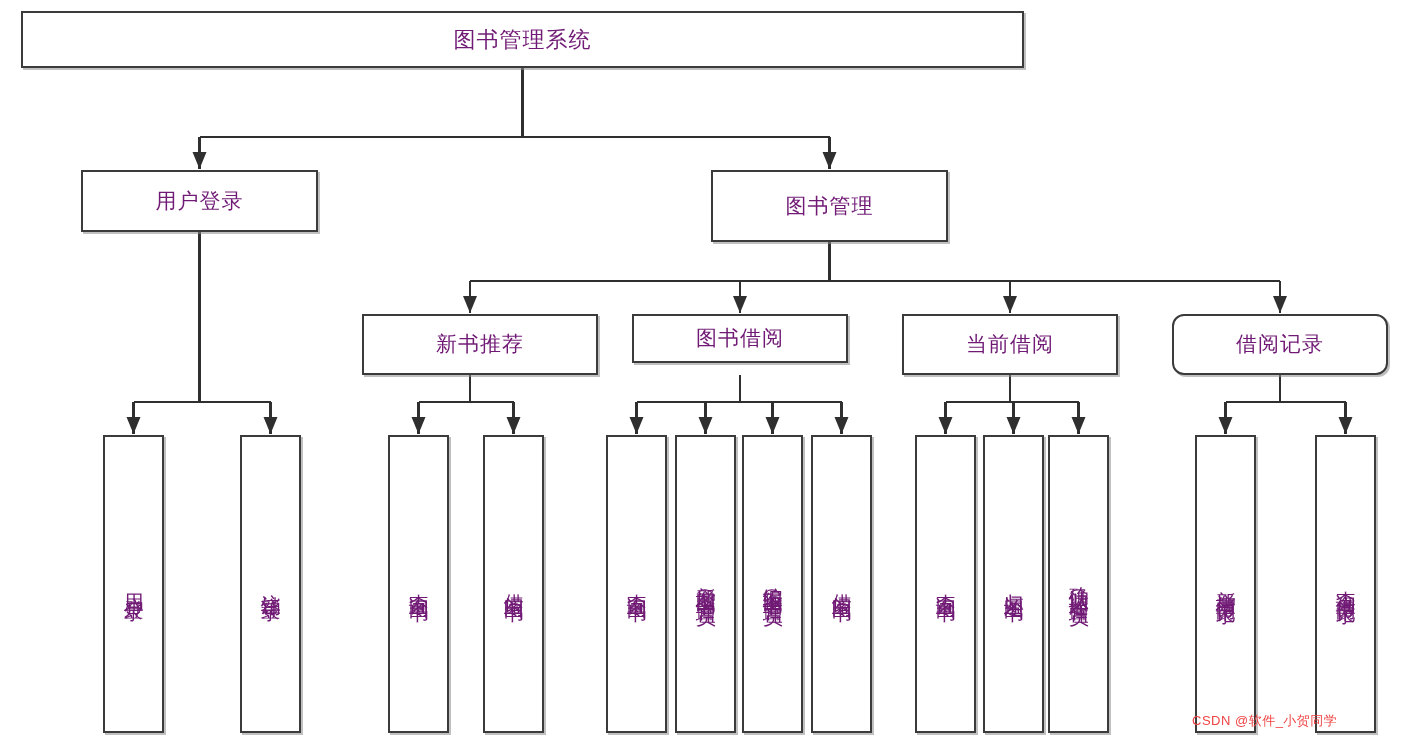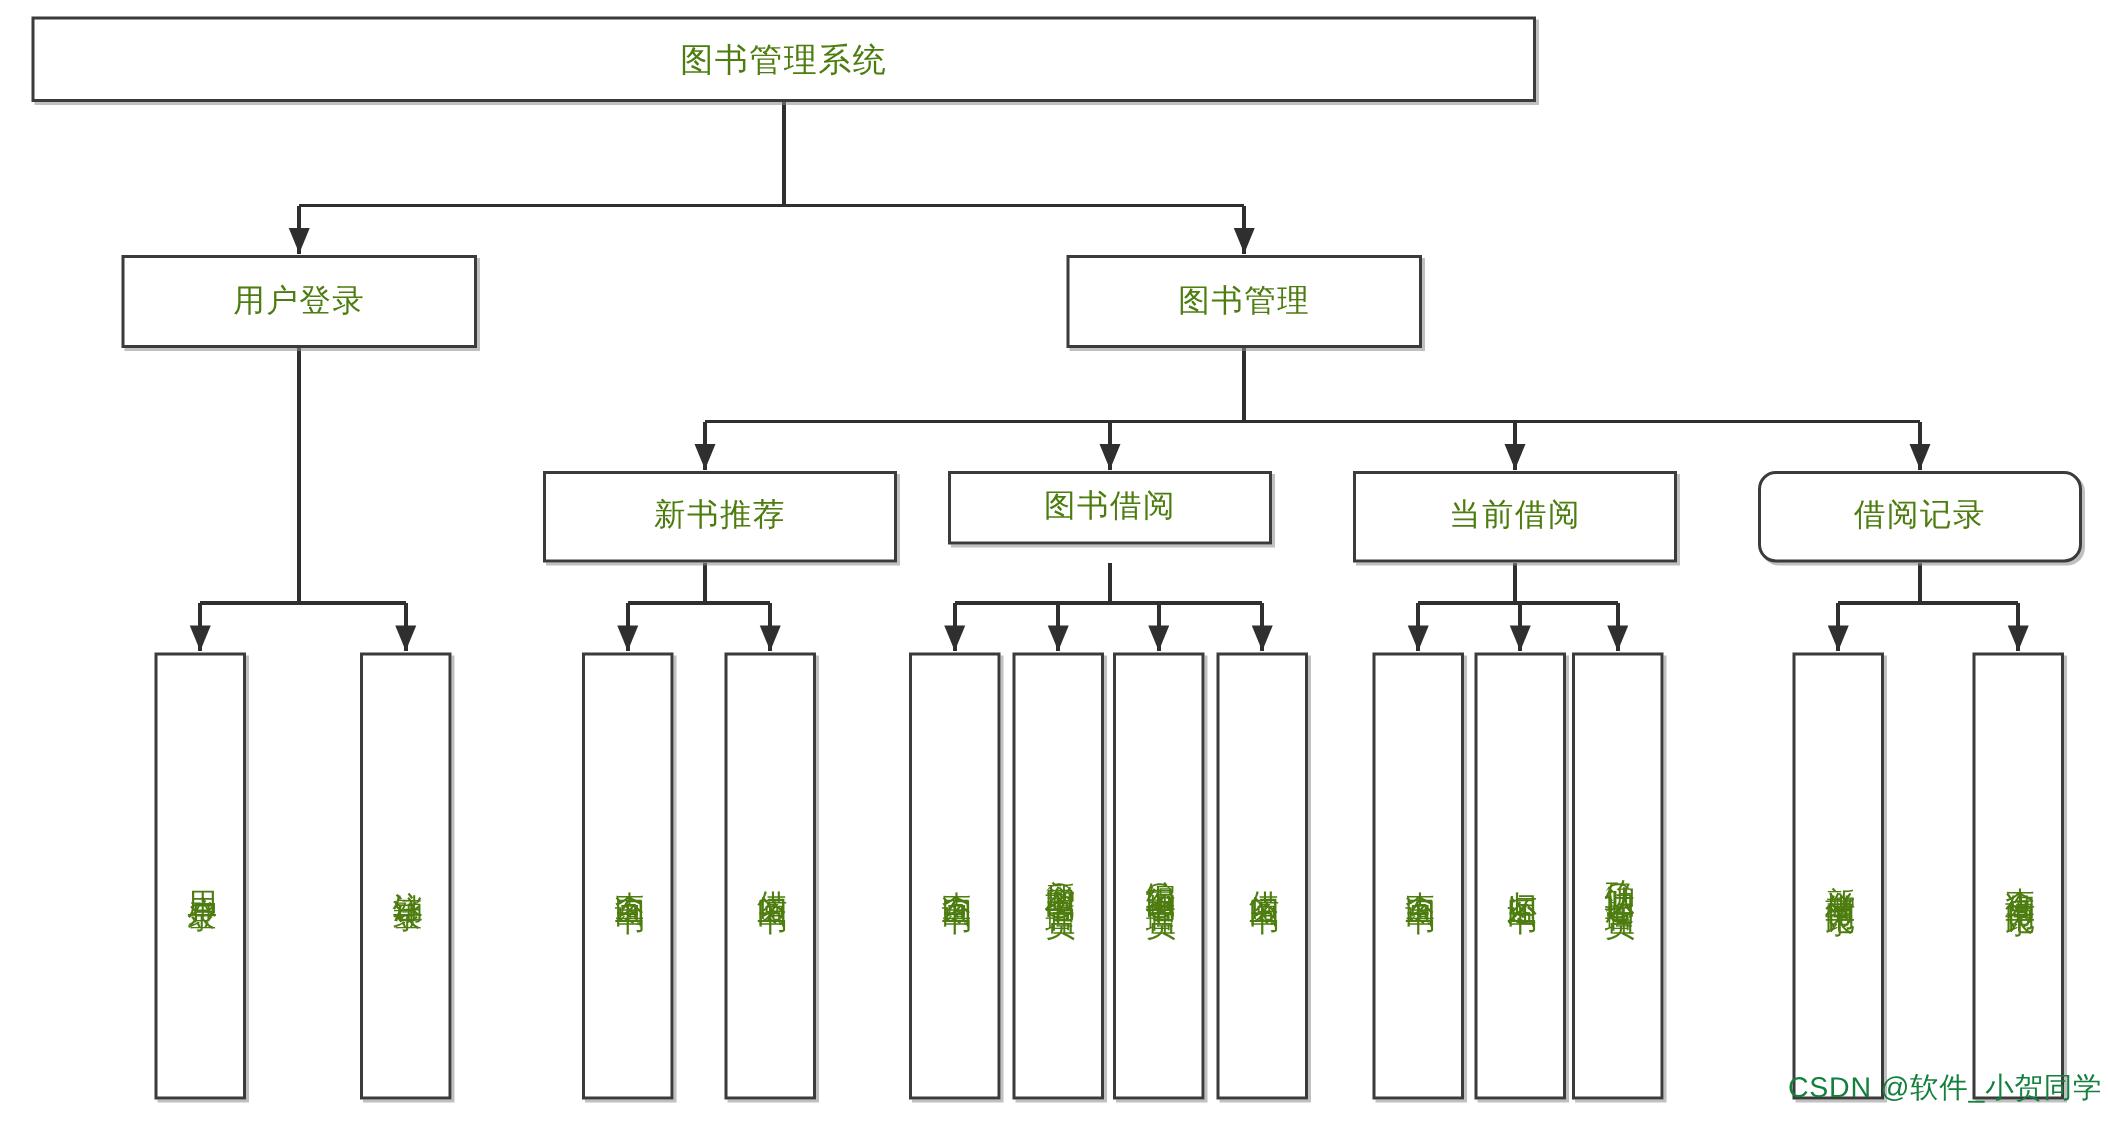--- a/index.html
+++ b/index.html
@@ -27,21 +27,21 @@
   }
   .node {
     position: absolute;
     box-sizing: border-box;
     border: 2px solid #3b3b3b;
     background: #ffffff;
     box-shadow: 2px 2px 0 0 rgba(140,140,140,0.55);
     display: flex;
     align-items: center;
     justify-content: center;
-    color: #4d7c0f;
+    color: #701a75;
     z-index: 2;
   }
   .node .cap {
     font-size: 21px;
     line-height: 1.18;
     letter-spacing: 1px;
     white-space: nowrap;
   }
   .node.v .cap {
     writing-mode: vertical-rl;
@@ -51,22 +51,22 @@
     line-height: 1.18;
     white-space: normal;
     text-align: center;
     max-height: 100%;
   }
   .node.root .cap { font-size: 22px; }
   .watermark {
     position: absolute;
     left: 1192px;
     top: 712px;
-    font-size: 19px;
-    color: #15803d;
+    font-size: 13px;
+    color: #ef4444;
     letter-spacing: 0.5px;
     white-space: nowrap;
     z-index: 5;
   }
 </style>
 </head>
 <body>
 
 <div id="canvas">
 
@@ -125,21 +125,21 @@
       <path d="M 1338.5 417 L 1352.5 417 L 1345.5 434 Z" fill="#2f2f2f"></path>
     </svg>
 
   <div class="node root" style="left: 21px; top: 11px; width: 1003px; height: 57px;">
     <span class="cap">图书管理系统</span>
   </div>
 
   <div class="node" style="left: 81px; top: 170px; width: 237px; height: 62px;">
     <span class="cap">用户登录</span>
   </div>
-  <div class="node" style="left: 711px; top: 170px; width: 237px; height: 62px;">
+  <div class="node" style="left: 711px; top: 170px; width: 237px; height: 72px;">
     <span class="cap">图书管理</span>
   </div>
 
   <div class="node" style="left: 362px; top: 314px; width: 236px; height: 61px;">
     <span class="cap">新书推荐</span>
   </div>
   <div class="node" style="left: 632px; top: 314px; width: 216px; height: 49px;">
     <span class="cap">图书借阅</span>
   </div>
   <div class="node" style="left: 902px; top: 314px; width: 216px; height: 61px; text-align: center;">

